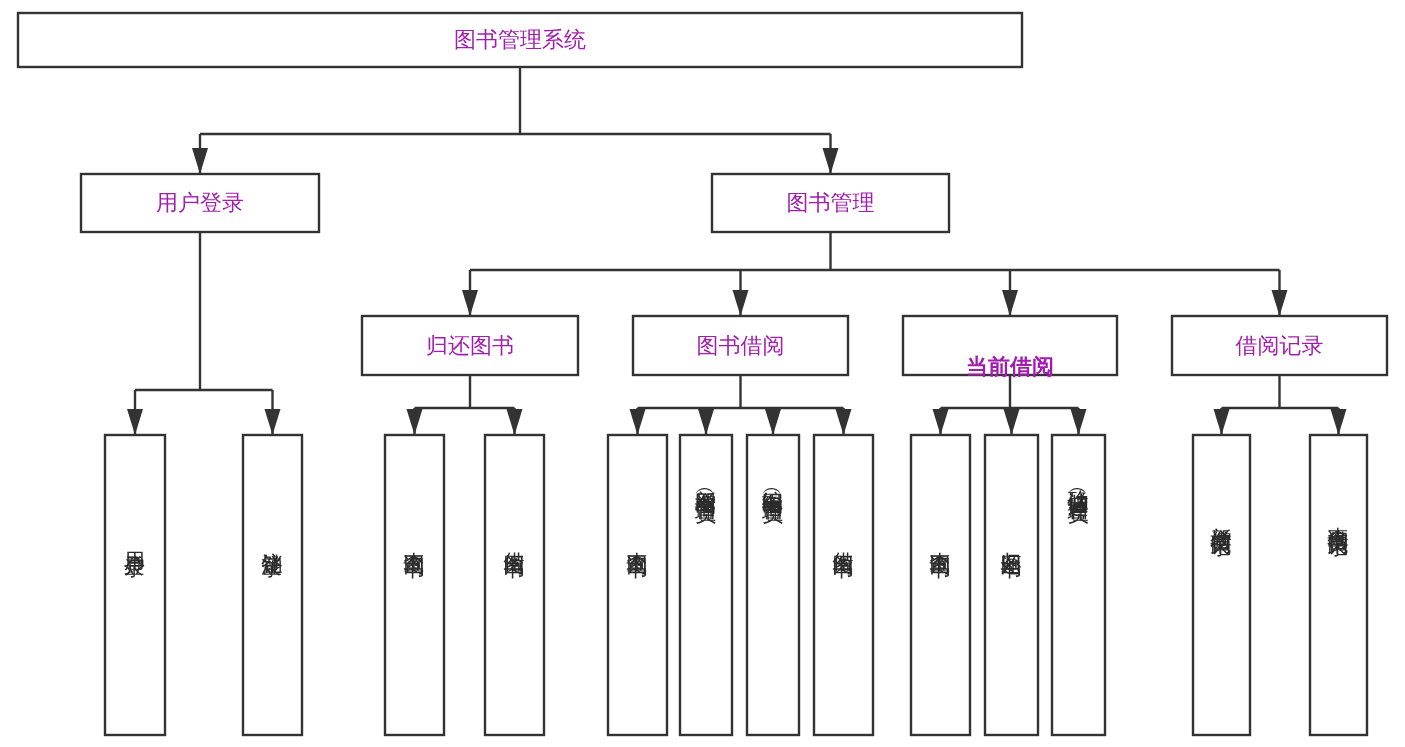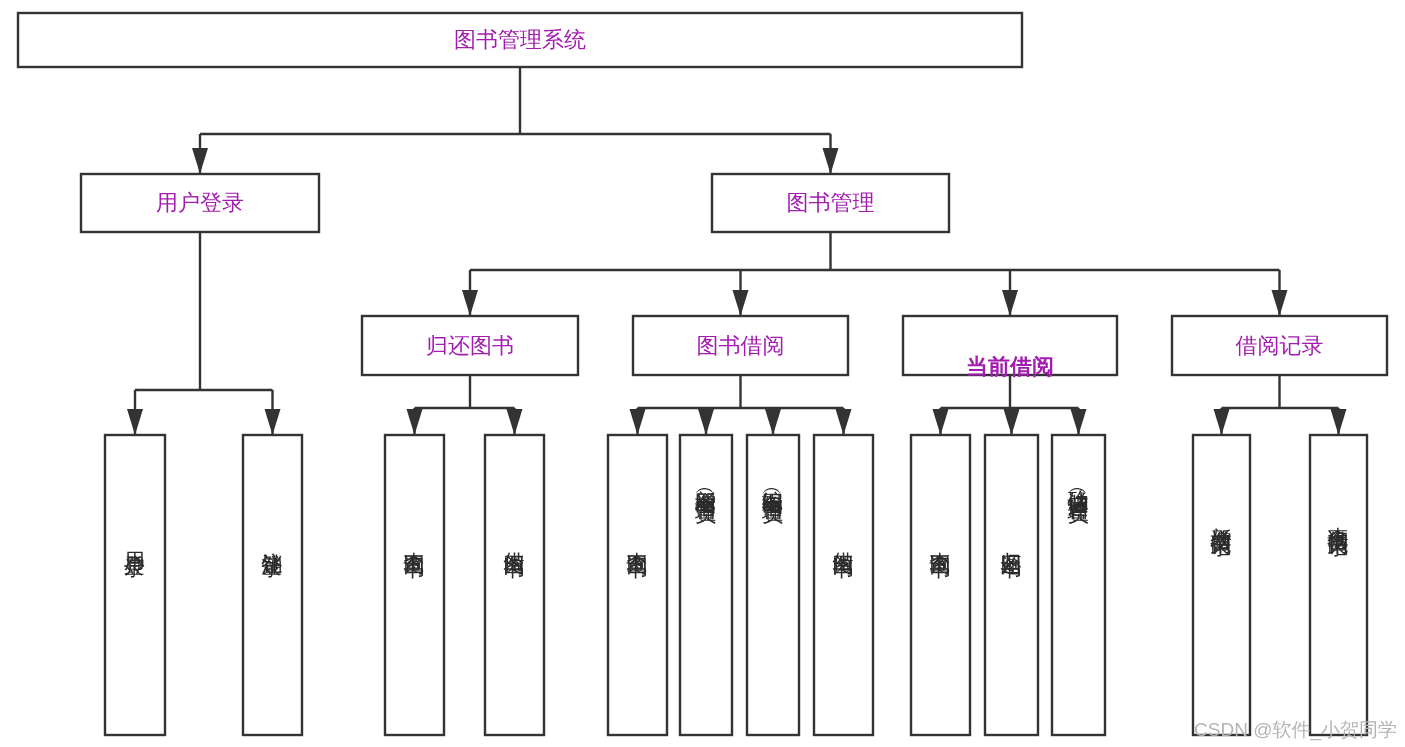--- a/index.html
+++ b/index.html
@@ -213,14 +213,13 @@
       <div class="vlabel-wrap" style="left: 1052px; top: 435px; width: 53px; height: 300px; padding-top: 38px;">
         <div class="vlabel-text">确认归还（管理员）</div>
       </div>
       <div class="vlabel-wrap" style="left: 1193px; top: 435px; width: 57px; height: 300px; padding-top: 75px;">
         <div class="vlabel-text">新增借阅记录</div>
       </div>
       <div class="vlabel-wrap" style="left: 1310px; top: 435px; width: 57px; height: 300px; padding-top: 75px;">
         <div class="vlabel-text">查询借阅记录</div>
       </div>
     </div>
-  <div id="watermark">CSDN @软件_小贺同学</div>
 </div>
 
 </body></html>

